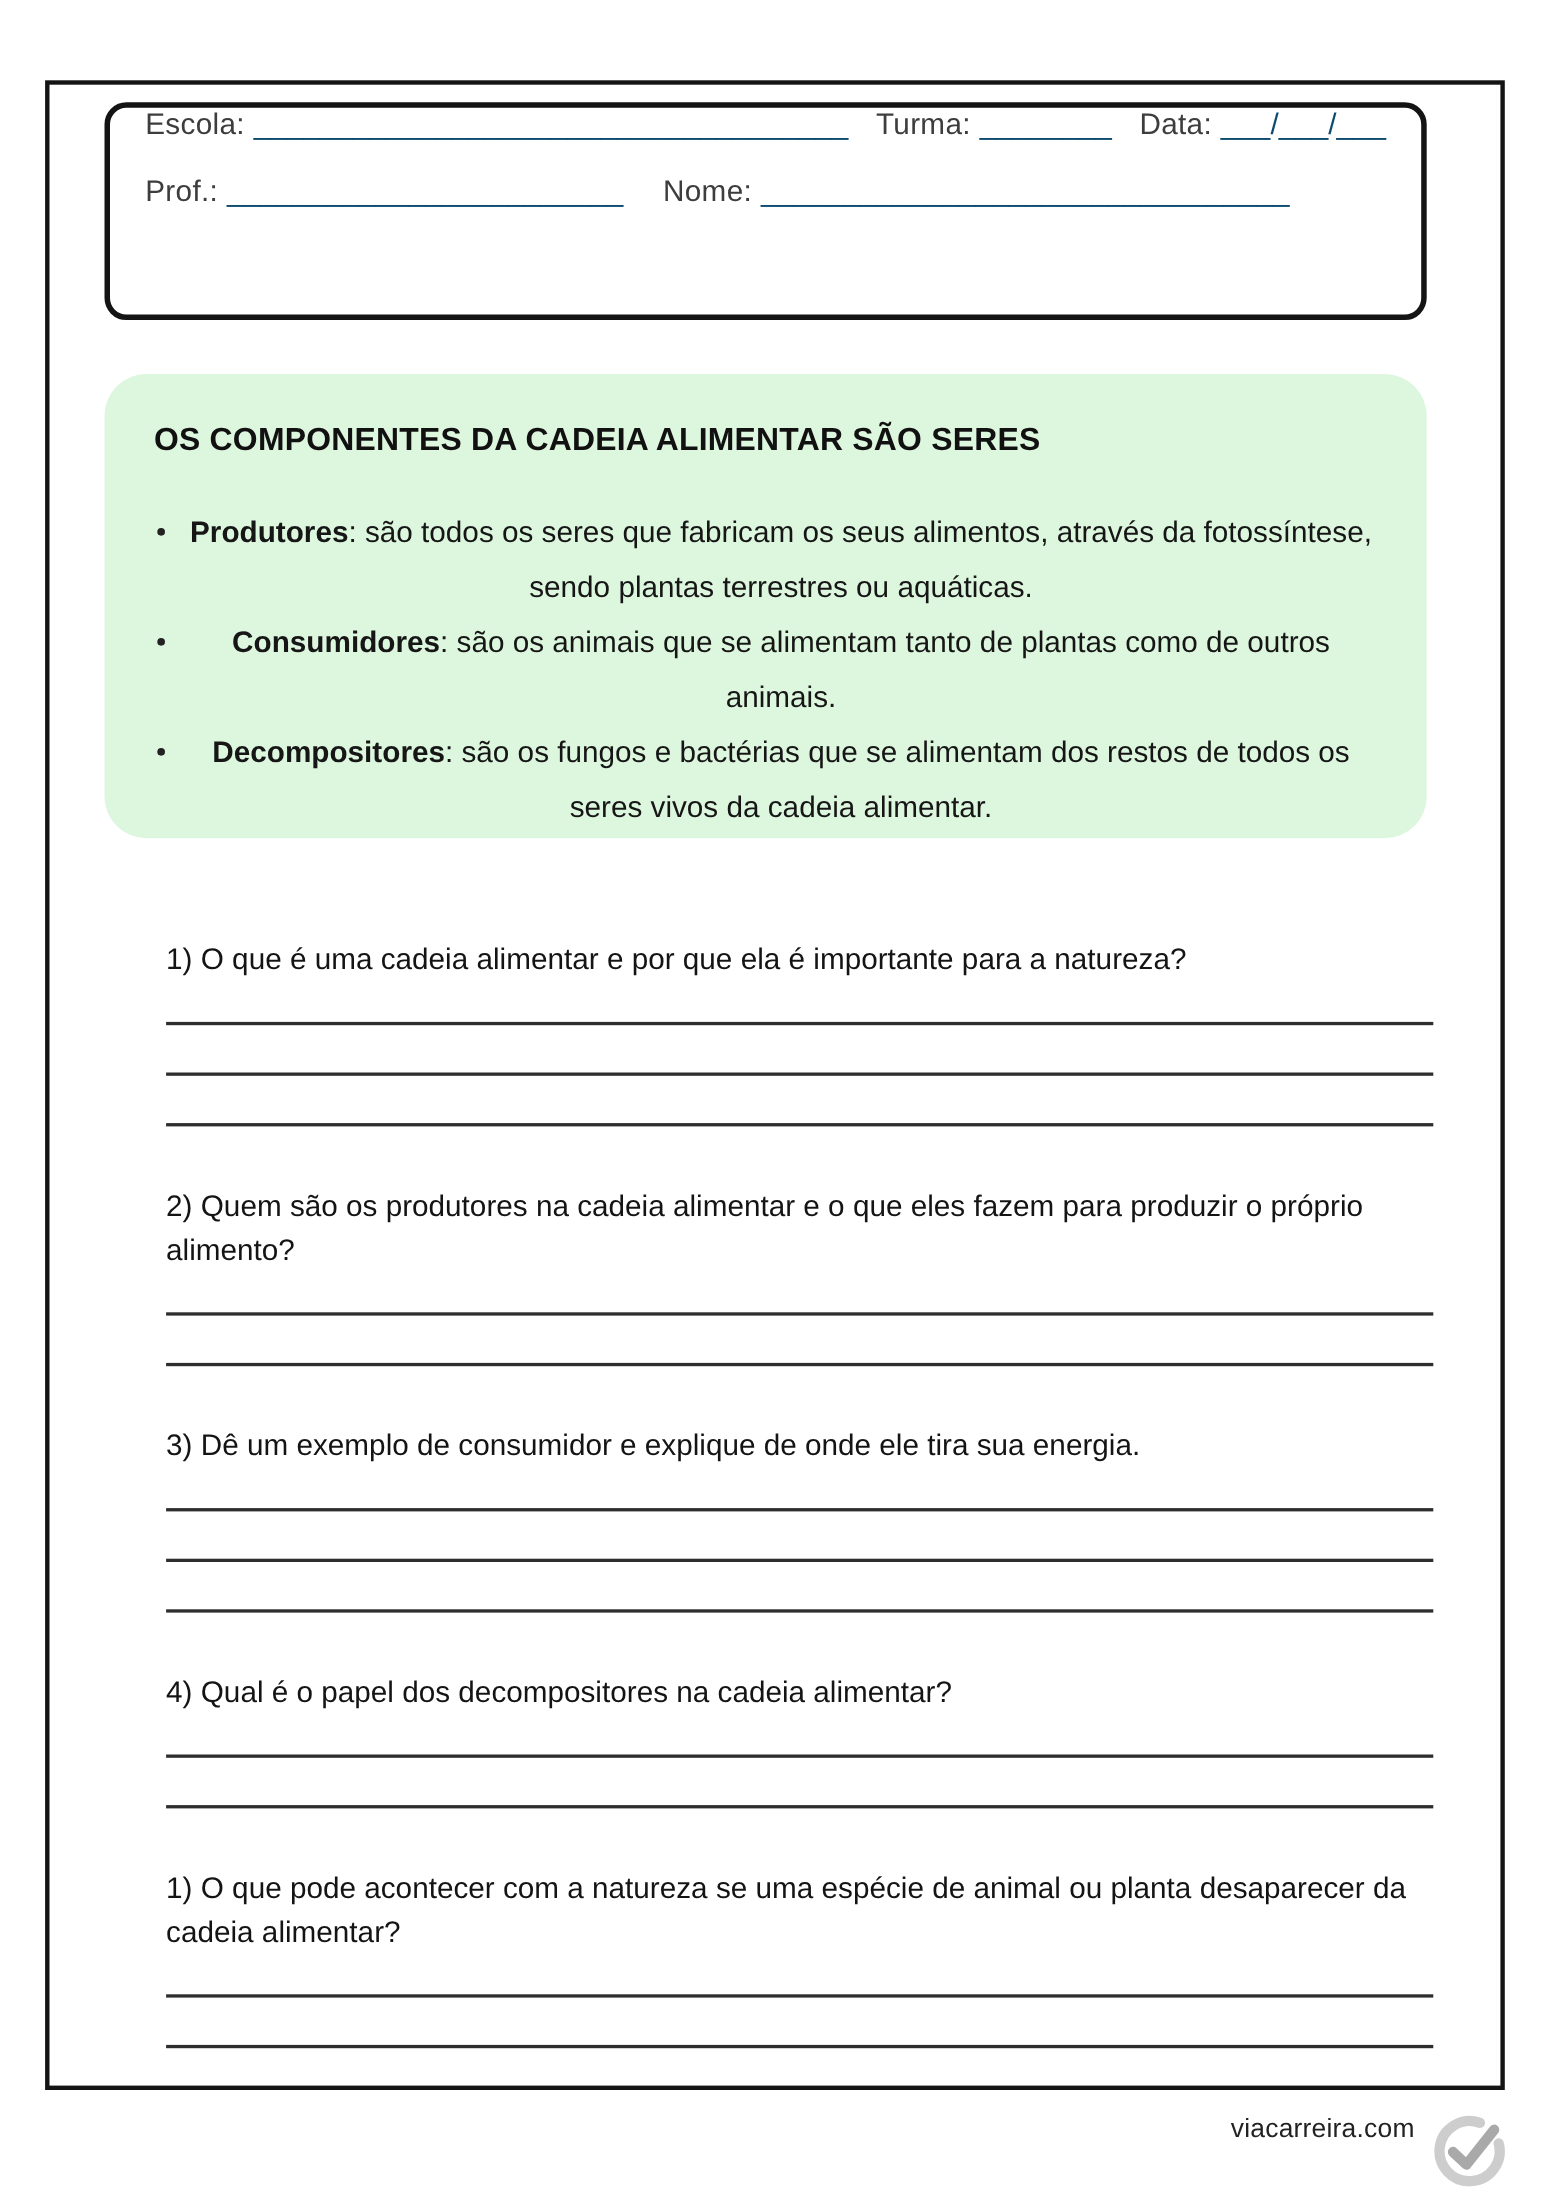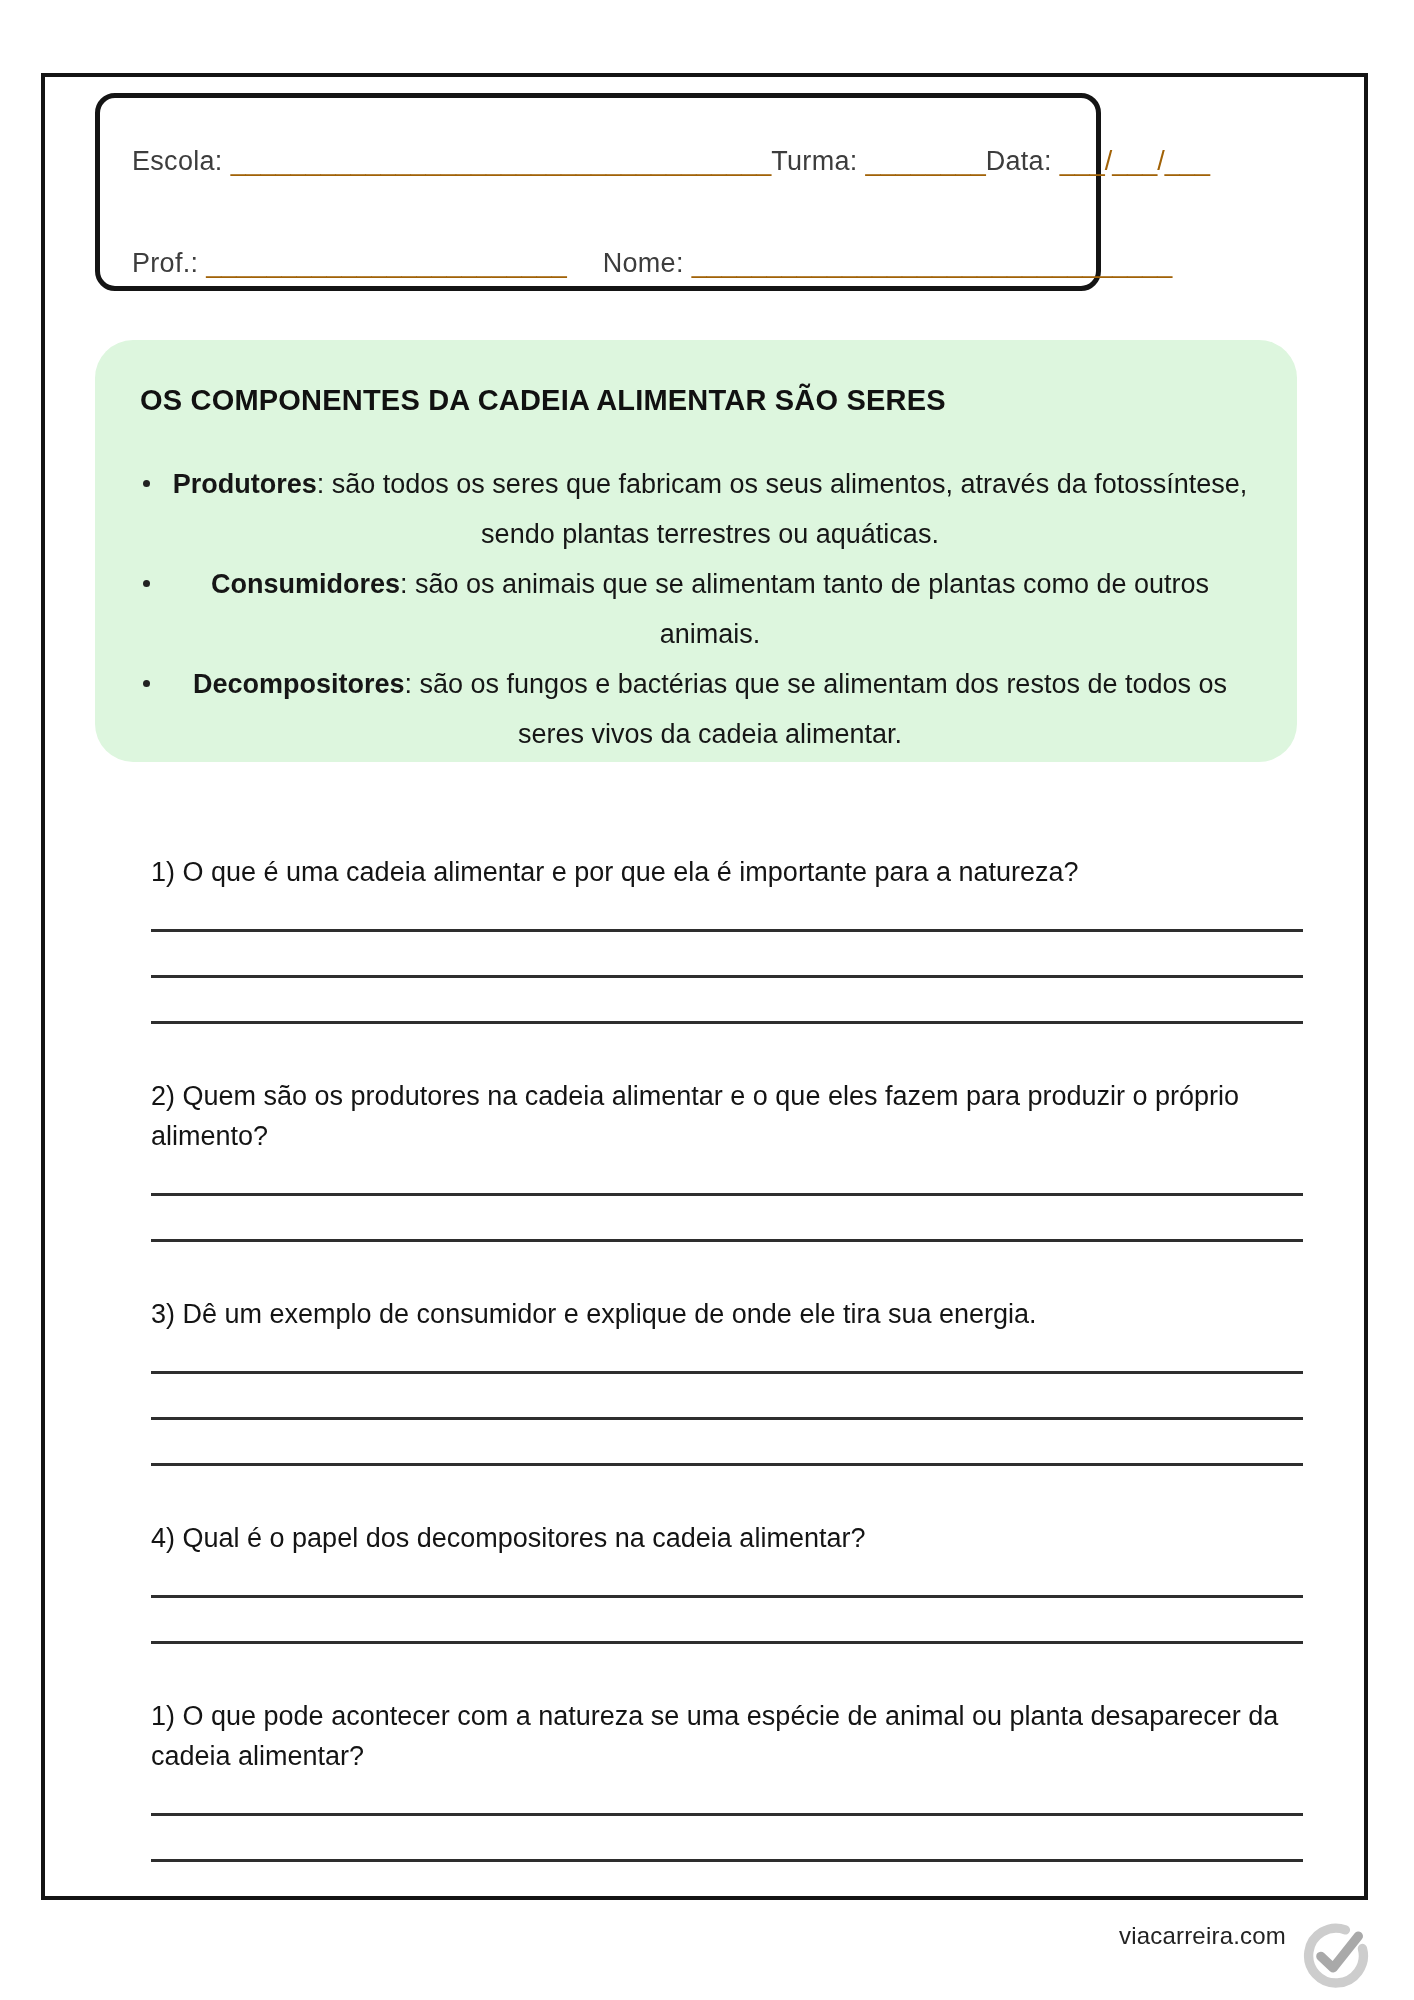--- a/index.html
+++ b/index.html
@@ -7,31 +7,31 @@
     position:relative;width:1414px;height:2000px;background:#ffffff;
     font-family:"Liberation Sans",sans-serif;color:#1c1c1c;overflow:hidden;
   }
   
   .page-border{
     position:absolute;left:41px;top:73px;width:1327px;height:1827px;
     border:4px solid #141414;box-sizing:border-box;background:transparent;
   }
   
   .header-box{
-    position:absolute;left:95px;top:93px;width:1006px;height:198px;
+    position:absolute;left:95px;top:93px;width:1202px;height:198px;
     border:5px solid #141414;border-radius:20px;box-sizing:border-box;
-    display:flex;flex-direction:column;justify-content:center;gap:30px;
+    display:flex;flex-direction:column;gap:30px;
     padding:0 32px;background:#ffffff;
     color:#3d3d3d;font-size:27px;font-weight:300;letter-spacing:.3px;
   }
   .header-row{display:flex;align-items:baseline;white-space:nowrap;}
   .header-row.row1{justify-content:space-between;}
   .header-row.row2{justify-content:flex-start;gap:36px;}
   .field{display:flex;align-items:baseline;gap:8px;}
-  .blank{color:#a16207;letter-spacing:0;margin-top:41px;}
+  .blank{color:#0c4a6e;letter-spacing:0;}
   
   .info-box{
     position:absolute;left:95px;top:340px;width:1202px;height:422px;
     background:#ddf6de;border-radius:38px;box-sizing:border-box;
     padding:44px 45px 0 45px;
   }
   .info-title{
     font-size:29px;font-weight:bold;color:#111;letter-spacing:.2px;margin:0;
   }
   .info-bullets{list-style:none;margin:42px 0 0 0;padding:0;}

